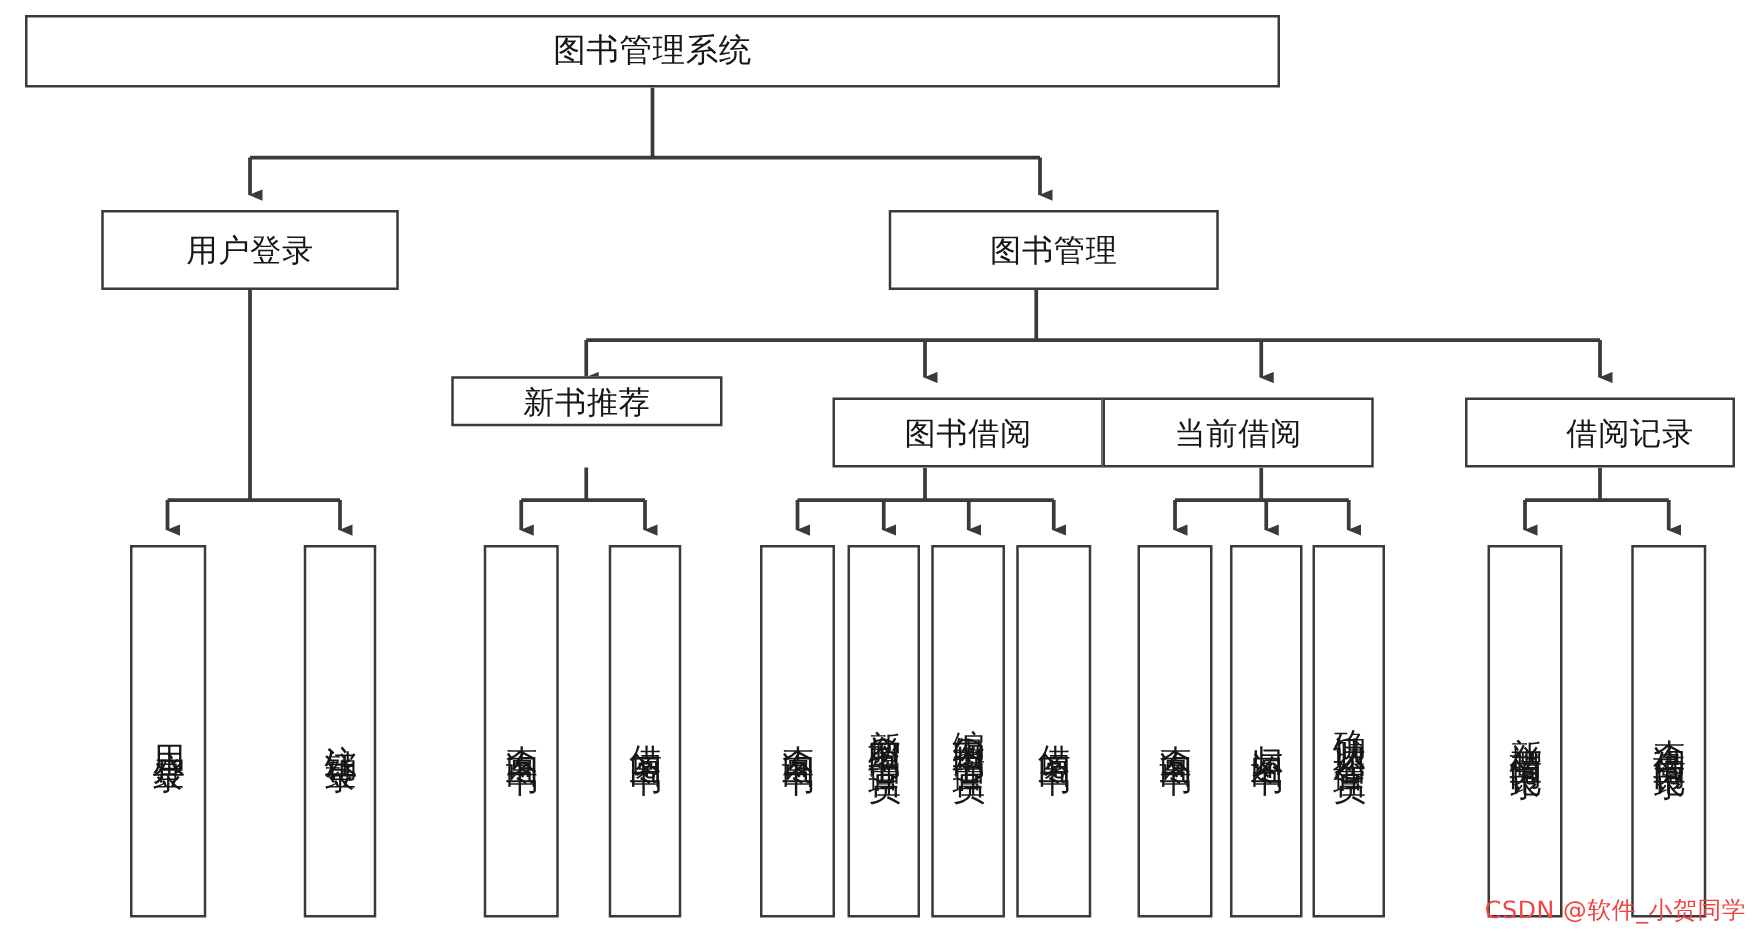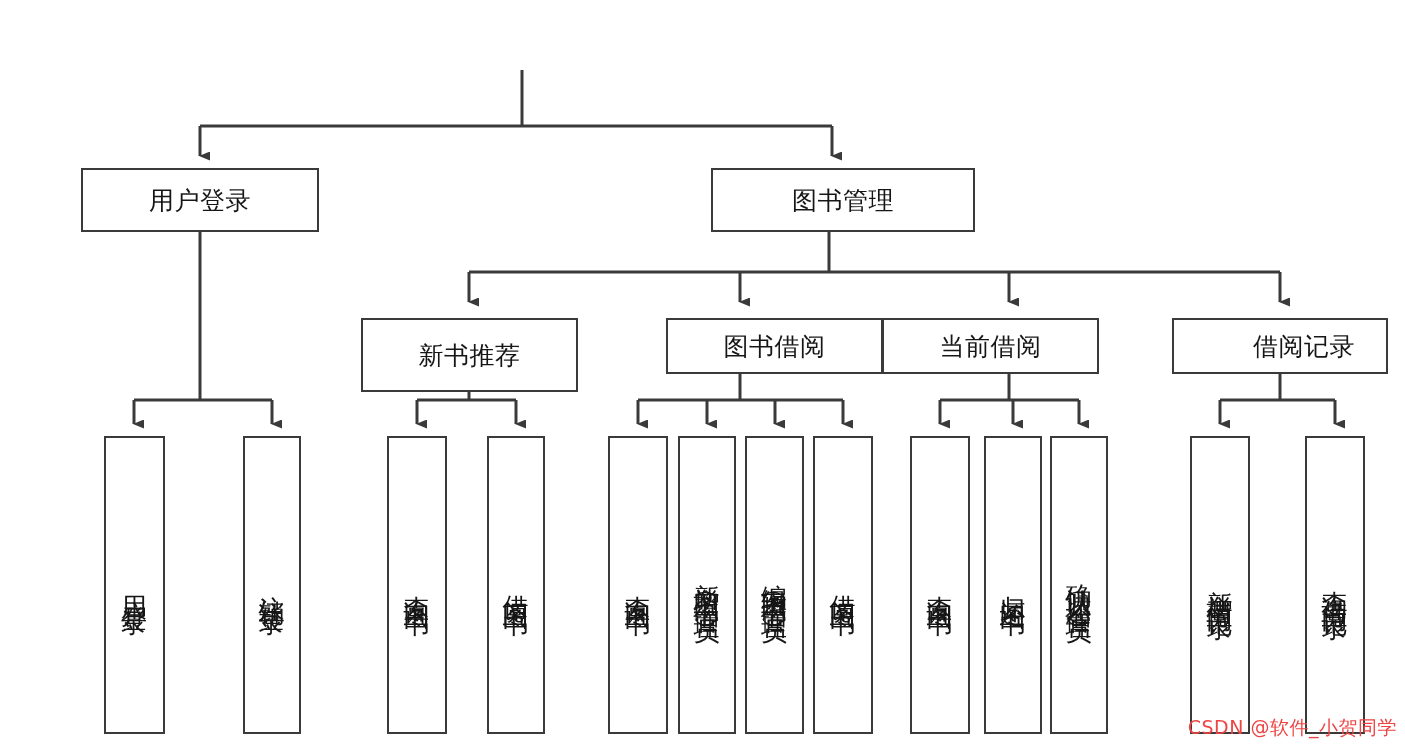--- a/index.html
+++ b/index.html
@@ -128,29 +128,32 @@
       <path d="M1013,400 L1013,424" marker-end="url(#arrowhead)"></path>
       <path d="M1079,400 L1079,424" marker-end="url(#arrowhead)"></path>
 
       <path d="M1280,374 L1280,400"></path>
       <path d="M1220,400 L1335,400"></path>
       <path d="M1220,400 L1220,424" marker-end="url(#arrowhead)"></path>
       <path d="M1335,400 L1335,424" marker-end="url(#arrowhead)"></path>
     </g>
   </svg>
 
+  <div class="node horiz root" style="left:20px; top:12px; width:1004px; height:58px;">
+    <span class="node-label">图书管理系统</span>
+  </div>
 
   <div class="node horiz" style="left:81px; top:168px; width:238px; height:64px;">
     <span class="node-label">用户登录</span>
   </div>
   <div class="node horiz" style="left:711px; top:168px; width:264px; height:64px;">
     <span class="node-label">图书管理</span>
   </div>
 
-  <div class="node horiz" style="left:361px; top:318px; width:217px; height:74px;text-align:right;">
+  <div class="node horiz" style="left:361px; top:301px; width:217px; height:40px;text-align:right;">
     <span class="node-label">新书推荐</span>
   </div>
   <div class="node horiz" style="left:666px; top:318px; width:217px; height:56px;justify-content:center;">
     <span class="node-label">图书借阅</span>
   </div>
   <div class="node horiz" style="left:882px; top:318px; width:217px; height:56px;">
     <span class="node-label">当前借阅</span>
   </div>
   <div class="node horiz" style="left:1172px; top:318px; width:216px; height:56px;padding-left:48px;">
     <span class="node-label">借阅记录</span>

